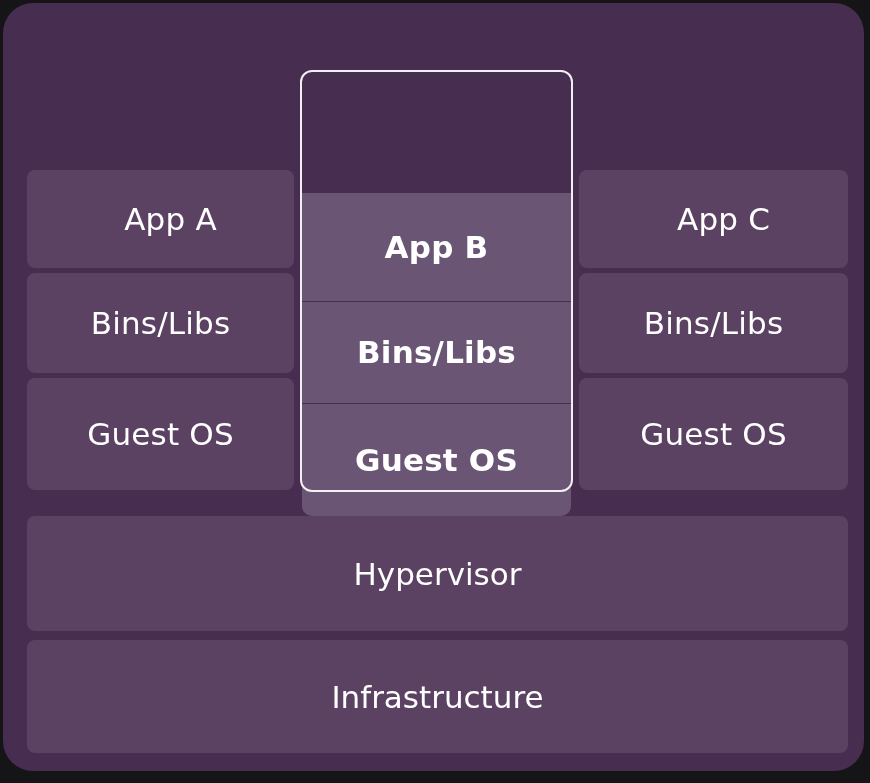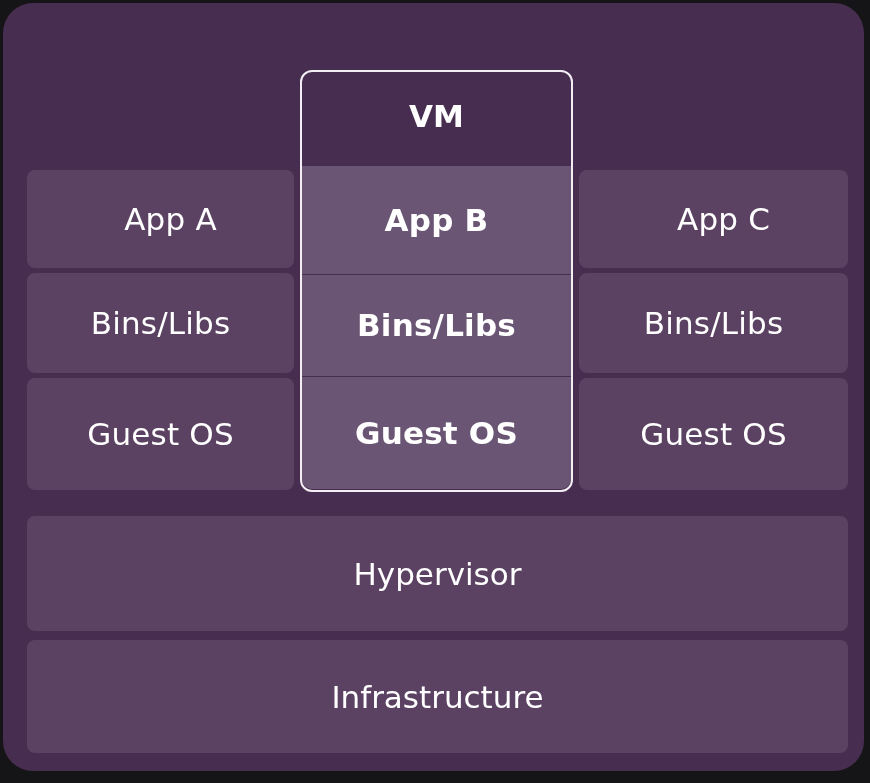--- a/index.html
+++ b/index.html
@@ -53,21 +53,21 @@
     border-radius: 8px;
     text-align: center;
     line-height: 1;
   }
 
   .card-side { background: #5c4262; }
   .card-mid  { background: #6a5674; font-weight: bold; }
 
   
   .col-left  { left: 24px;  width: 267px; }
-  .col-mid   { left: 299px; width: 269px; }
+  .col-mid   { left: 299px; width: 269px; margin-top: 27px; }
   .col-right { left: 576px; width: 269px; }
 
   
   .row-app   { top: 167px; height: 98px; padding-left: 20px; }
   .row-bins  { top: 270px; height: 100px; }
   .row-guest { top: 375px; height: 112px; }
 
   
   .mid-app   { top: 163px; height: 108px; border-radius: 0; }
   .mid-bins  { top: 272px; height: 101px; border-radius: 0; }
@@ -151,21 +151,20 @@
       <div class="card card-side col-right row-bins">
         <span class="card-text">Bins/Libs</span>
       </div>
       <div class="card card-side col-right row-guest">
         <span class="card-text">Guest OS</span>
       </div>
 
     </div>
 
     <div class="vm-frame"></div>
-    <div class="vm-label">VM</div>
 
     <div class="bar bar-hypervisor">
       <span class="bar-text">Hypervisor</span>
     </div>
     <div class="bar bar-infra">
       <span class="bar-text">Infrastructure</span>
     </div>
 
   </div>
 </div>

